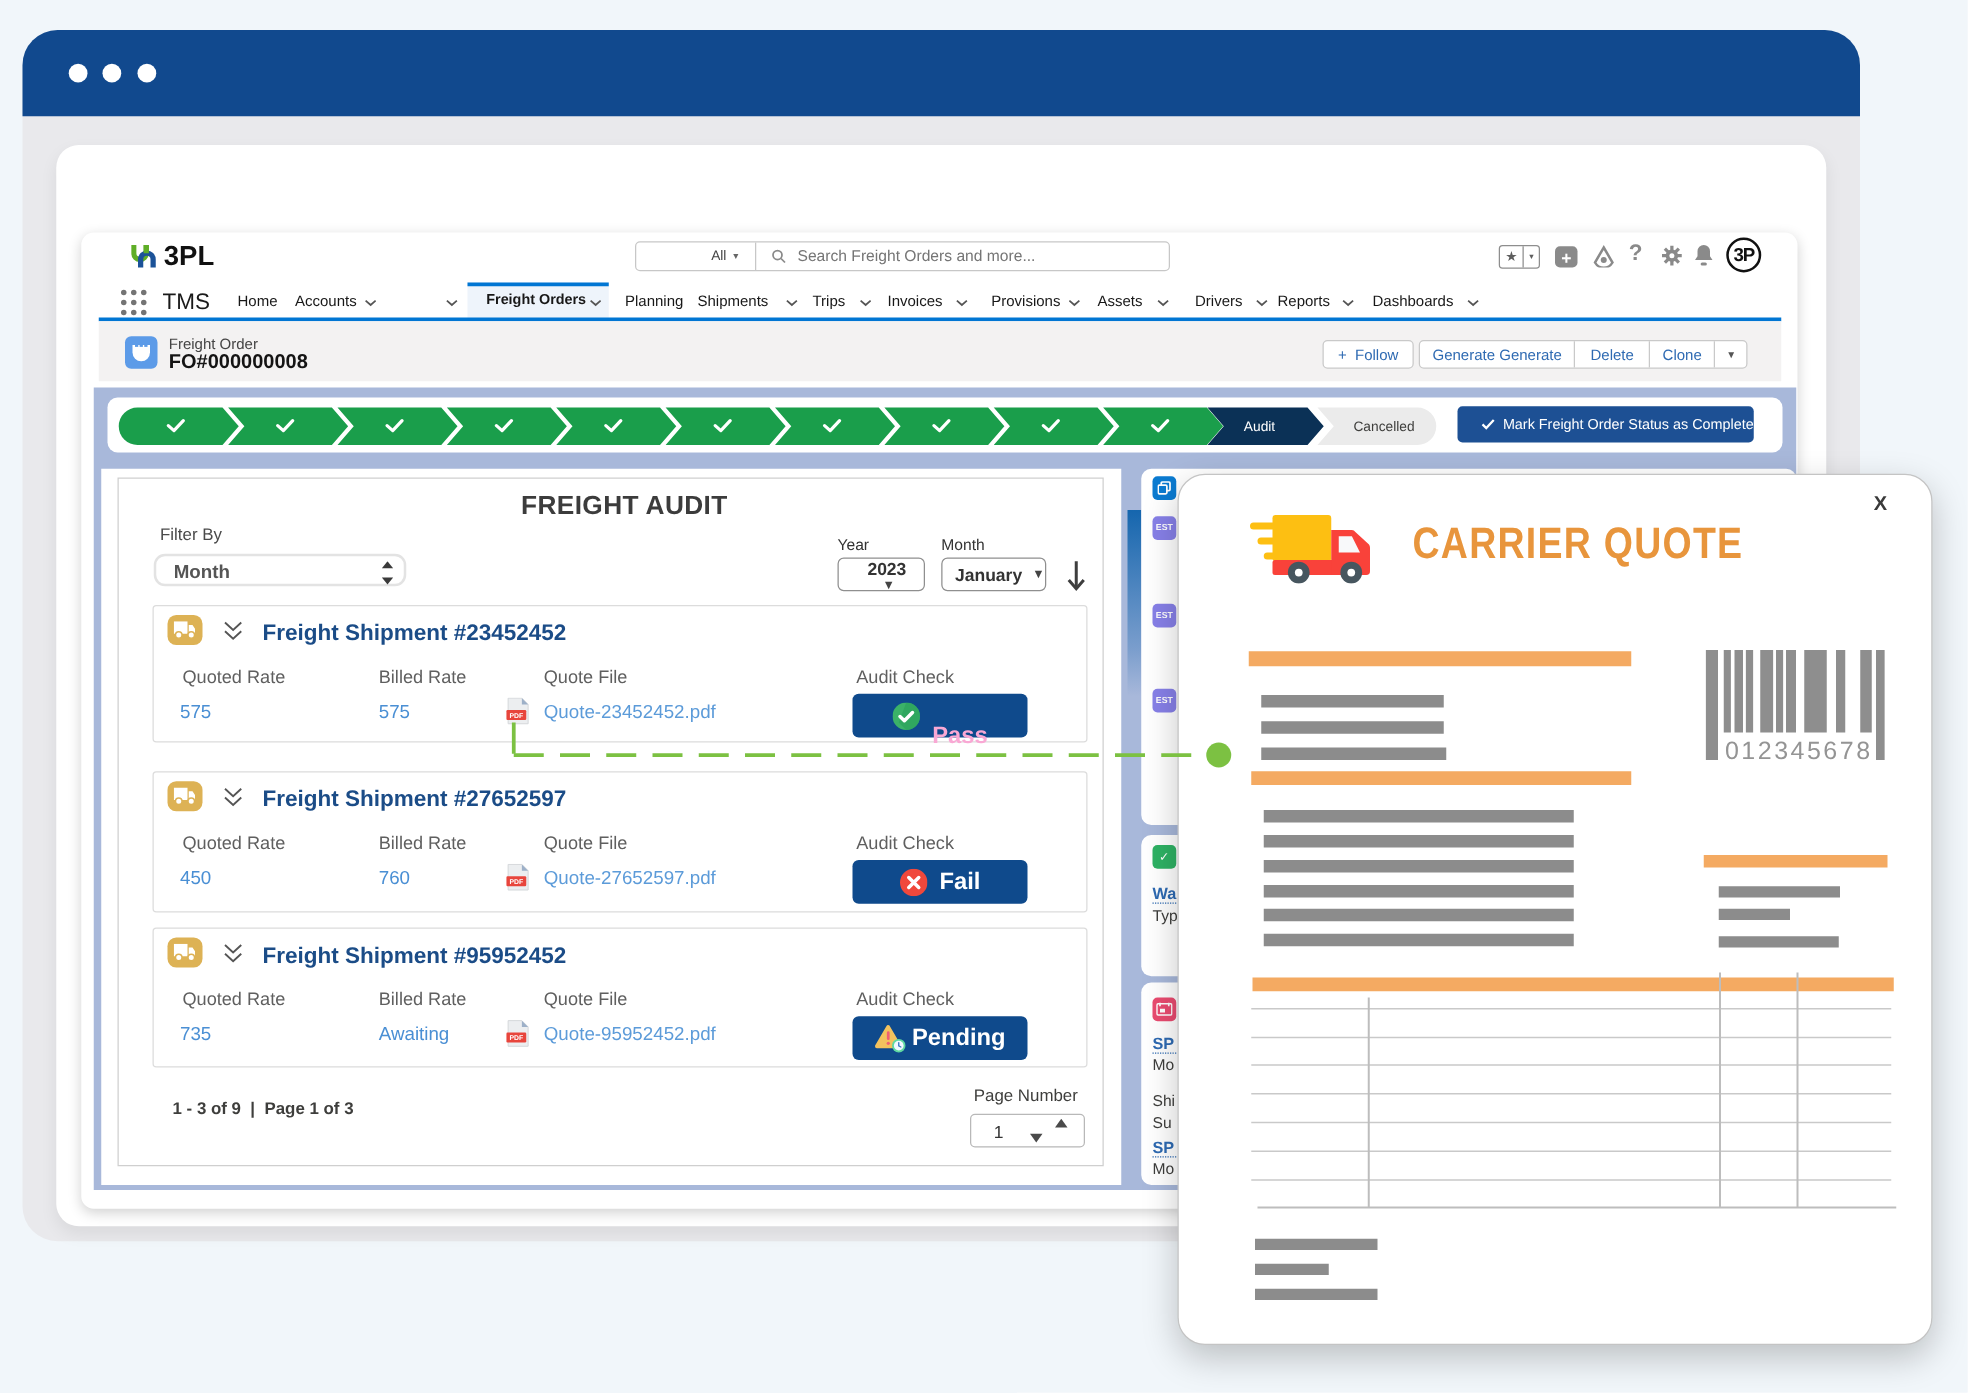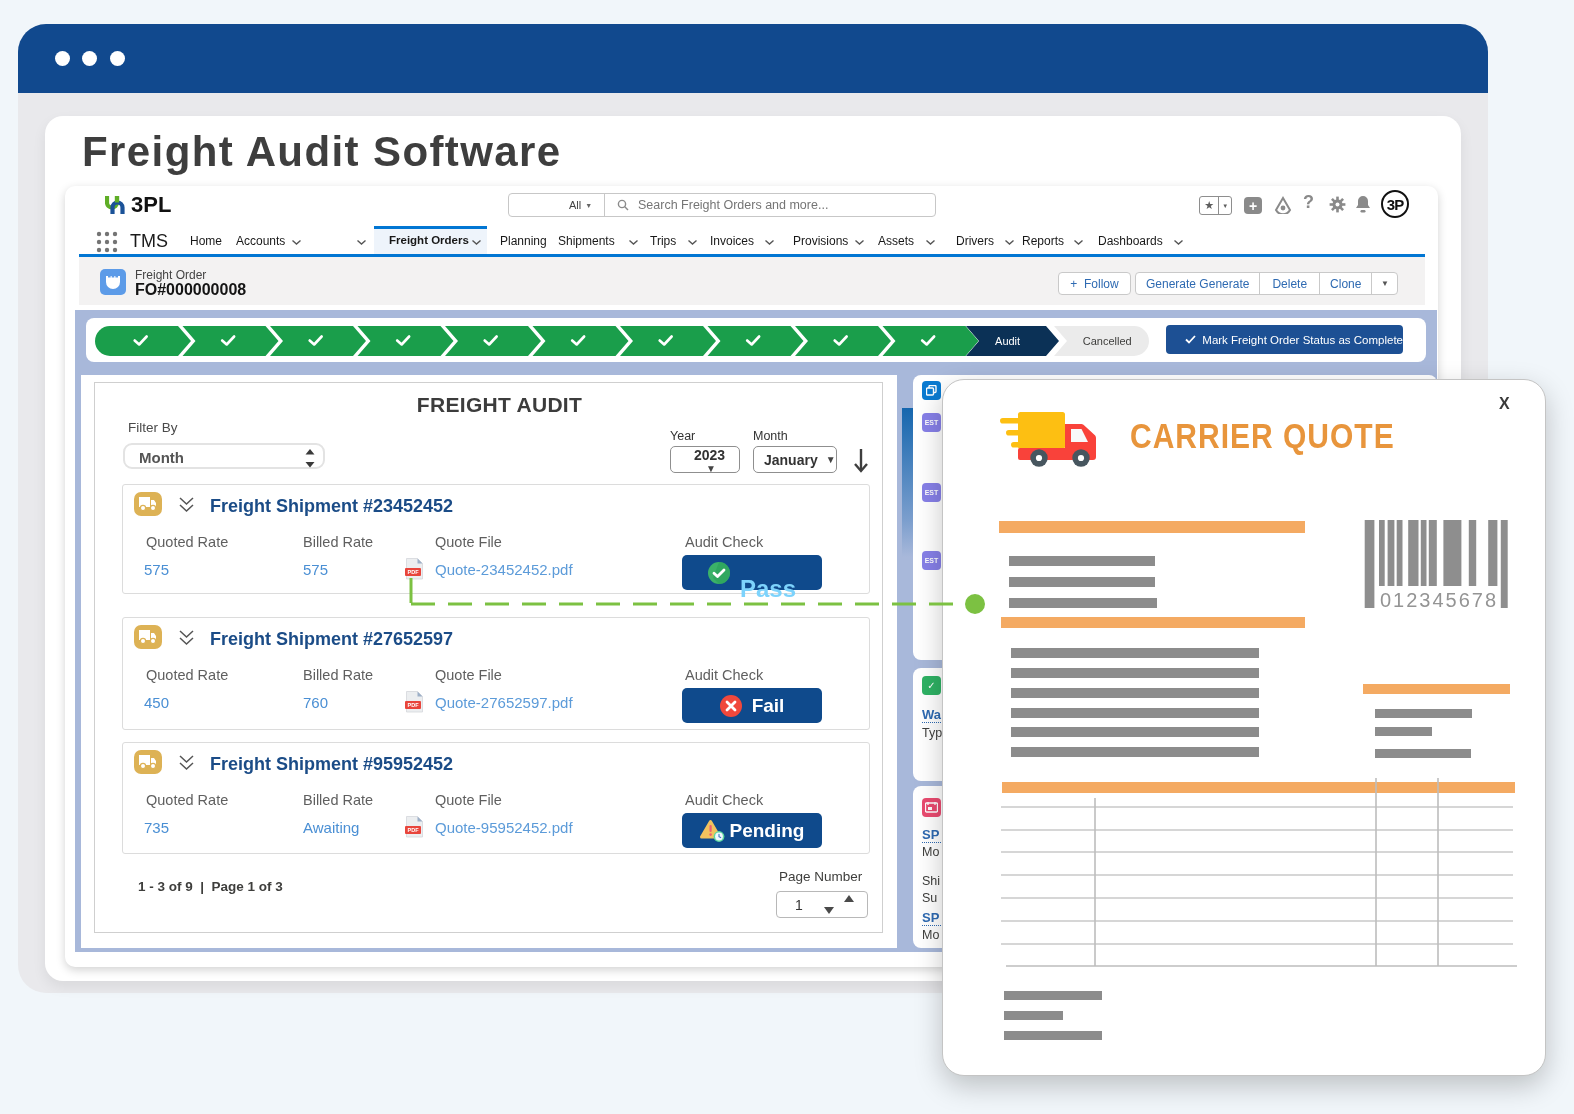--- a/index.html
+++ b/index.html
@@ -29,21 +29,20 @@
 </style>
 </head>
 <body>
 <div class="frame">
   <div class="topbar">
     <div class="dot" style="left:37px;"></div>
     <div class="dot" style="left:64px;"></div>
     <div class="dot" style="left:92px;"></div>
   </div>
   <div class="card">
-    <div class="title">Freight Audit Software</div>
     <div class="sf" id="sf">
 
     <svg class="abs" style="left:40px;top:9px;" width="22" height="21" viewBox="0 0 22 21">
       <path d="M2 1 v6.5 a5 5 0 0 0 10 0 V1" fill="none" stroke="#5fae27" stroke-width="4.2"></path>
       <path d="M7.5 19 v-6.5 a5 5 0 0 1 10 0 V19" fill="none" stroke="#1b5298" stroke-width="4.2"></path>
       <path d="M12 1 v6.5" fill="none" stroke="#5fae27" stroke-width="4.2"></path>
     </svg>
     <div class="abs" style="left:66px;top:6px;font-size:22px;font-weight:bold;color:#111;">3PL</div>
     <div class="abs" style="left:443px;top:7px;width:428px;height:24px;border:1px solid #c7c7c7;border-radius:4px;background:#fff;display:flex;align-items:center;padding-left:48px;">
       <div style="width:48px;height:100%;border-right:1px solid #c7c7c7;display:flex;align-items:center;justify-content:center;gap:4px;font-size:11px;color:#444;">All <span style="font-size:7px;color:#666;">▼</span></div>
@@ -277,21 +276,21 @@
               <rect x="0" y="10" width="16" height="8" rx="1" fill="#e8453c"></rect>
               <text x="8" y="16.2" text-anchor="middle" font-size="5.5" font-weight="bold" fill="#fff" font-family="Liberation Sans, sans-serif">PDF</text>
             </svg>
             <div class="abs" style="left:312px;top:76px;font-size:15px;color:#5c9bd9;">Quote-23452452.pdf</div>
             <div class="abs" style="left:559px;top:70px;width:140px;height:35px;background:#0f4a8c;border-radius:5px;display:flex;align-items:center;justify-content:center;">
               <svg width="22" height="22" viewBox="0 0 22 22" style="margin-right:10px;">
                 <circle cx="11" cy="11" r="11" fill="#3bb268"></circle>
                 <path d="M11 0 A11 11 0 0 1 11 22 L5 16 Z" fill="#2aa05a" opacity="0.6"></path>
                 <path d="M6 11.2 L9.5 14.6 L16 8" fill="none" stroke="#fff" stroke-width="2.8" stroke-linecap="round" stroke-linejoin="round"></path>
               </svg>
-              <span style="font-size:24px;font-weight:bold;color:#7dd3fc;margin-top:32px;">Pass</span>
+              <span style="font-size:19px;font-weight:bold;color:#f9a8d4;margin-top:32px;">Pass</span>
             </div>
           </div>
           <div class="abs" style="left:27px;top:234px;width:748px;height:113px;border:1px solid #dcdcdc;border-radius:3px;background:#fff;">
             <div class="abs" style="left:11px;top:7px;width:28px;height:24px;background:#ddb255;border-radius:7px;"></div>
             <svg class="abs" style="left:16px;top:12px;" width="18" height="14" viewBox="0 0 18 14">
               <path d="M0 0 h11 v10 h-11 Z M12 3 h3 l2 3 v4 h-5 Z" fill="#fff"></path>
               <circle cx="4" cy="11" r="2.6" fill="#fff" stroke="#ddb255" stroke-width="1.2"></circle>
               <circle cx="14" cy="11" r="2.6" fill="#fff" stroke="#ddb255" stroke-width="1.2"></circle>
             </svg>
             <svg class="abs" style="left:55px;top:11px;" width="17" height="17" viewBox="0 0 17 17">

